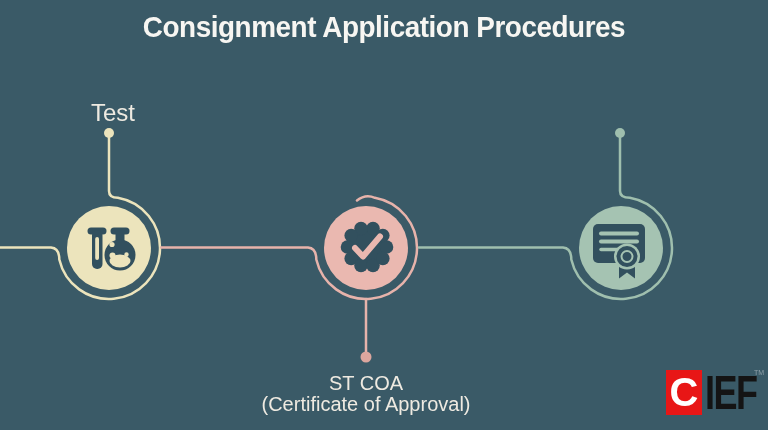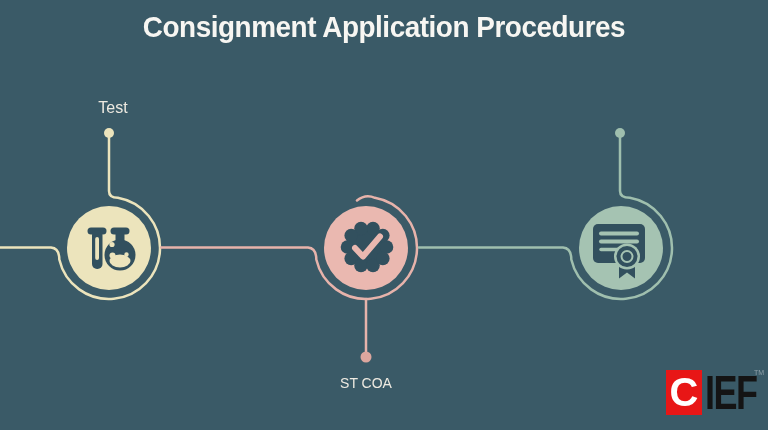--- a/index.html
+++ b/index.html
@@ -8,27 +8,27 @@
     background:#3a5a67;
     font-family:"Liberation Sans",sans-serif;
   }
   .diagram{position:absolute;left:0;top:0;}
   .title{
     position:absolute;top:10px;left:0;width:768px;text-align:center;
     color:#f7f6f2;font-size:30px;font-weight:bold;letter-spacing:-0.5px;
     transform:scaleX(0.93);white-space:nowrap;
   }
   .node-label{
-    position:absolute;color:#eeeae1;font-size:16px;white-space:nowrap;
+    position:absolute;color:#eeeae1;font-size:24px;white-space:nowrap;
   }
   .label-test{left:113px;top:99px;transform:translateX(-50%);}
   .label-sirim{left:619px;top:101px;transform:translateX(-50%);}
   .label-stcoa{
     left:366px;top:373px;transform:translateX(-50%);
-    text-align:center;font-size:14px;line-height:21px;
+    text-align:center;font-size:20px;line-height:21px;
   }
   .logo{position:absolute;left:666px;top:370px;display:flex;align-items:center;}
   .logo-box{
     width:36px;height:45px;background:#e81616;color:#ffffff;
     font-weight:bold;font-size:40px;display:flex;align-items:center;justify-content:center;
   }
   .logo-text{
     font-size:48px;font-weight:bold;color:#141414;letter-spacing:-2px;
     line-height:45px;margin-left:3px;transform:scaleX(0.75);transform-origin:left center;
   }
@@ -97,20 +97,21 @@
     </g>
   </svg>
 
   <div class="title">Consignment Application Procedures</div>
 
   <div class="node-label label-test">Test</div>
 
 
   <div class="node-label label-stcoa">
     <div>ST COA</div>
+    <div>(Certificate of Approval)</div>
   </div>
 
   <div class="logo">
     <span class="logo-box">C</span>
     <span class="logo-text">IEF</span>
     <span class="logo-tm">TM</span>
   </div>
 
 </div>
 

